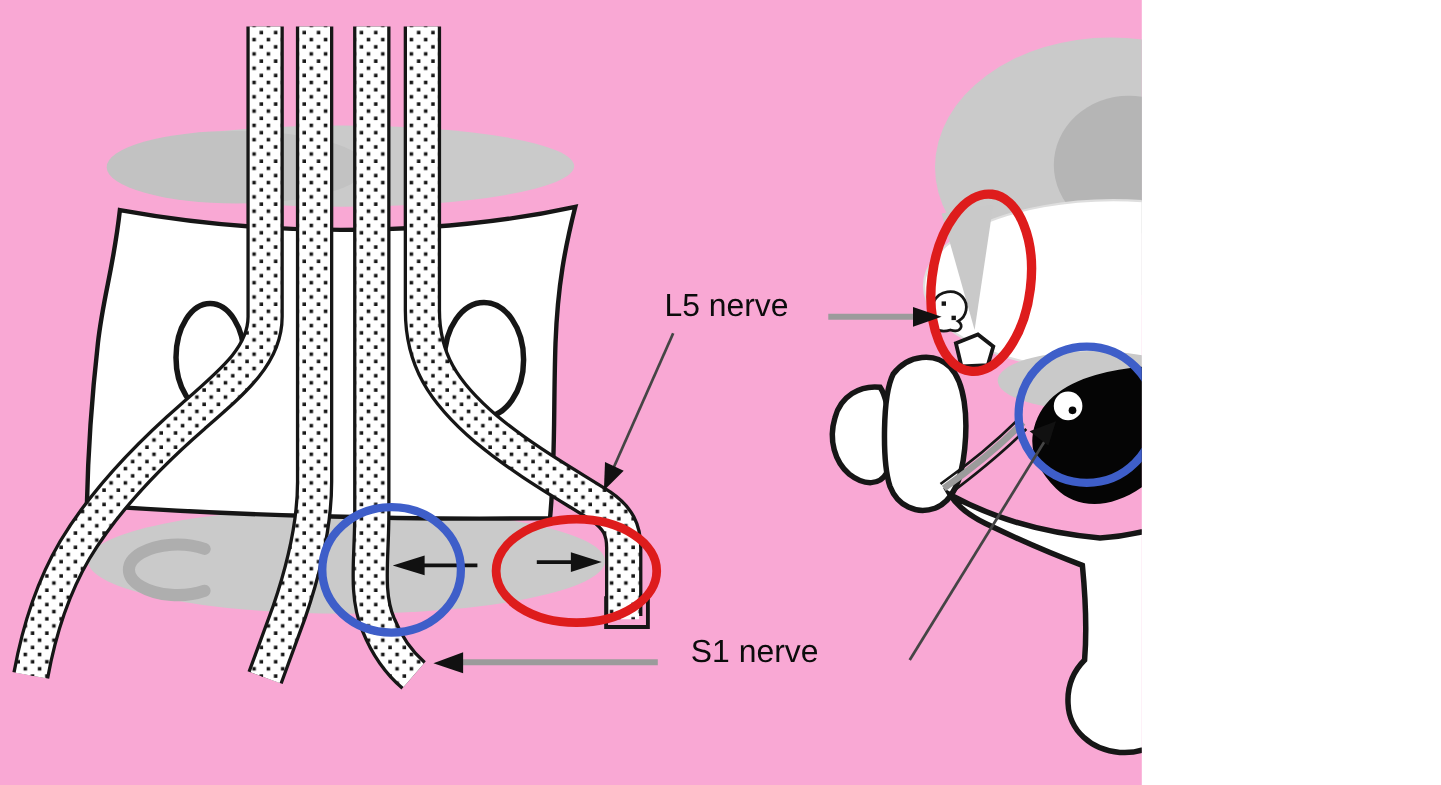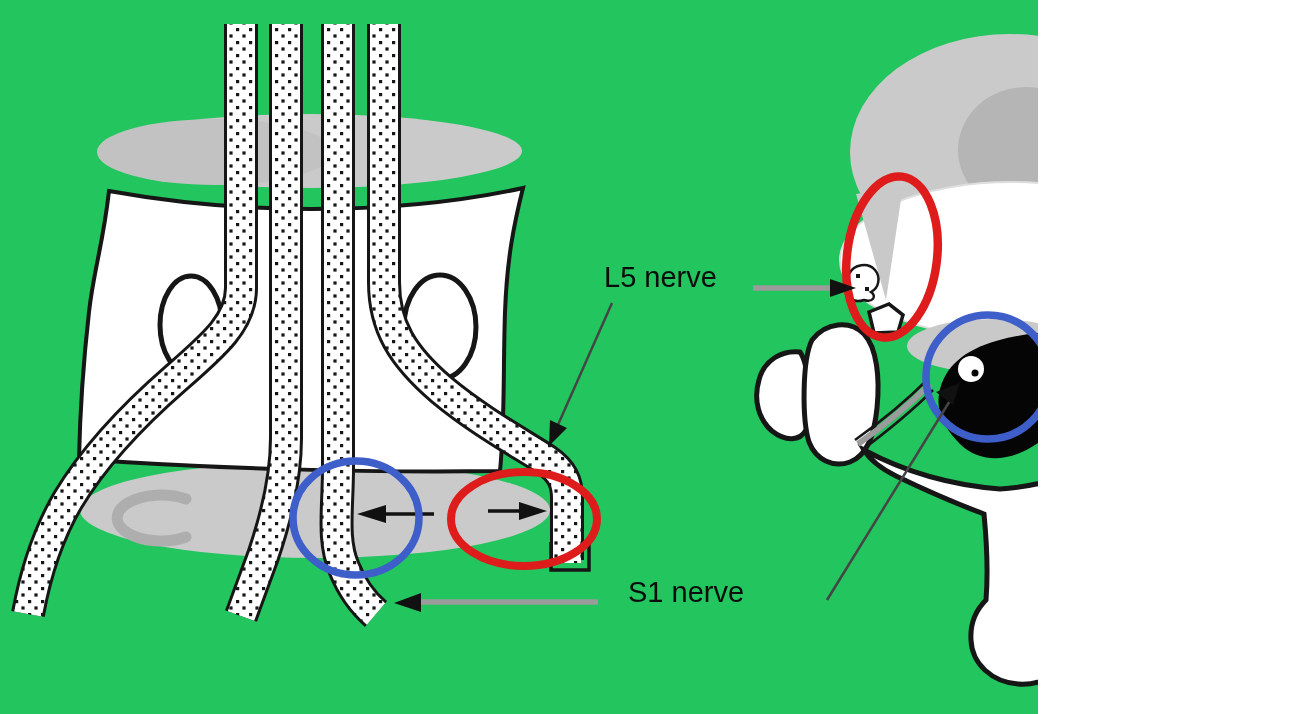--- a/index.html
+++ b/index.html
@@ -1,20 +1,20 @@
 <!DOCTYPE html>
 <html><head>
 <meta charset="utf-8">
 <style>
   html, body { margin: 0; padding: 0; background: #ffffff; }
   .stage {
     position: relative;
     width: 1038px;
     height: 714px;
-    background: #22c55e;
+    background: #f9a8d4;
     font-family: "Liberation Sans", sans-serif;
     overflow: hidden;
     text-decoration: underline;
   }
   svg { display: block; }
   .fig-label {
     font-family: "Liberation Sans", sans-serif;
     font-size: 29px;
     font-weight: 500;
   }

